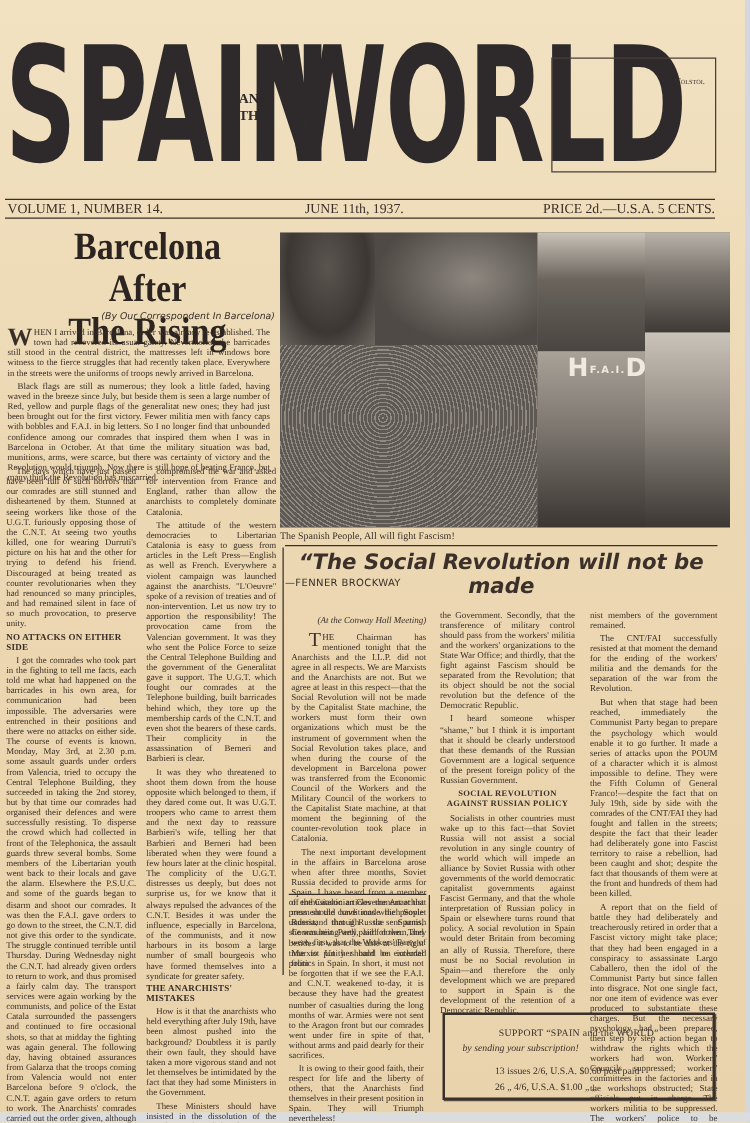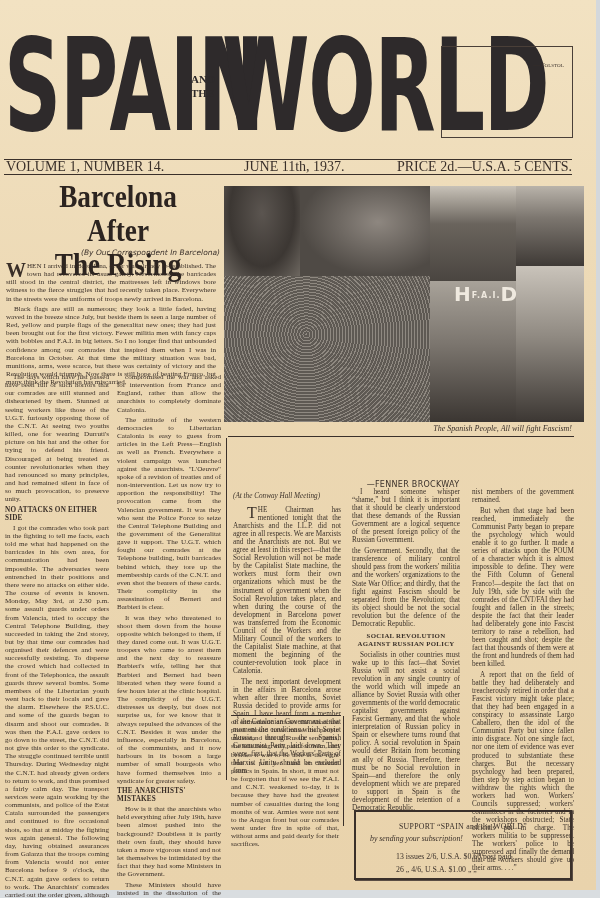--- a/index.html
+++ b/index.html
@@ -12,21 +12,21 @@
   .mast{position:absolute;left:4px;top:22px;height:128px;}
   .mast-big{position:absolute;top:0;font-family:"DejaVu Sans",sans-serif;font-weight:bold;font-size:128px;line-height:128px;color:#2e2a2b;transform:scaleX(0.62);transform-origin:left top;letter-spacing:-2px;}
   .mast-spain{left:0;}
   .mast-world{left:218px;}
   .mast-and{position:absolute;left:187px;top:50px;font-family:Liberation Serif, serif;font-weight:bold;font-size:11px;line-height:14px;color:#2e2a2b;}
   .quote-box{position:absolute;left:441px;top:46px;width:132px;height:92px;border:1.5px solid #4a3f38;box-sizing:border-box;padding:12px 8px 4px 10px;font-size:8.2px;line-height:13px;color:#3a302a;}
   .quote-text{text-align:justify;text-indent:16px;}
   .quote-author{text-align:right;font-variant:small-caps;font-size:7px;margin-top:0;}
 
   
-  .dateline{position:absolute;left:4px;top:159px;width:568px;height:14px;border-top:1.5px solid #3a302a;border-bottom:1.5px solid #3a302a;font-size:14px;line-height:14px;color:#3a302a;}
+  .dateline{position:absolute;left:4px;top:159px;width:568px;height:14px;border-top:1.5px solid #3a302a;border-bottom:1.5px solid #3a302a;font-size:11px;line-height:14px;color:#3a302a;}
   .dl-vol{position:absolute;left:2px;top:0;}
   .dl-date{position:absolute;left:240px;top:0;}
   .dl-price{position:absolute;right:0;top:0;}
 
   
   .lead-title{position:absolute;left:18px;top:180px;width:200px;text-align:center;font-family:"Liberation Serif",serif;font-weight:bold;font-size:31px;line-height:34px;color:#2c2420;transform:scaleX(0.88);transform-origin:center top;}
   .lead-byline{position:absolute;left:10px;top:248px;width:210px;text-align:right;font-family:"DejaVu Sans",sans-serif;font-style:italic;font-size:7.5px;color:#3a302a;}
 
   .text{font-size:7.1px;line-height:8.15px;text-align:justify;color:#3a2f28;}
   .text p{margin:0 0 2px 0;text-indent:8px;}
@@ -43,33 +43,33 @@
   .ph{position:absolute;}
   .ph1{left:0;top:0;width:76px;height:90px;background:radial-gradient(ellipse at 50% 30%,#5b5550,#3c3733 60%,#6d6760);}
   .ph2{left:76px;top:0;width:130px;height:90px;background:radial-gradient(ellipse at 60% 40%,#8e8780,#4f4a45 70%);}
   .ph3{left:206px;top:0;width:86px;height:95px;background:linear-gradient(180deg,#c8c2b8 0%,#6a645d 40%,#4a4540 100%);}
   .ph4{left:292px;top:0;width:68px;height:80px;background:linear-gradient(180deg,#b9b3aa 0%,#7c766f 40%,#3f3a36 100%);}
   .ph5{left:0;top:90px;width:206px;height:146px;background:repeating-radial-gradient(circle at 40% 40%,#8f8981 0 1px,#5e5953 1px 3px);}
   .ph6{left:206px;top:95px;width:86px;height:141px;background:linear-gradient(180deg,#a8a299 0%,#7b756e 45%,#3b3632 100%);}
   .ph7{left:292px;top:80px;width:68px;height:156px;background:linear-gradient(180deg,#c9c3ba 0%,#908a82 45%,#3c3733 100%);}
   .fal-sign{position:absolute;left:230px;top:96px;font-family:"DejaVu Sans",sans-serif;font-weight:bold;font-size:20px;color:#efe9df;letter-spacing:1px;}
   .fal-sign small{font-size:8px;vertical-align:middle;}
-  .photo-caption{position:absolute;left:224px;top:424px;width:348px;text-align:right;font-style:italic;font-size:8px;color:#3a302a;}
+  .photo-caption{position:absolute;left:224px;top:424px;width:348px;text-align:left;font-size:8px;color:#3a302a;}
   .rule-under-cap{position:absolute;left:228px;top:436px;width:346px;border-top:1.5px solid #3a302a;}
 
   
   .story2-box{position:absolute;left:226px;top:438px;width:348px;height:342px;border-left:1.5px solid #3a302a;}
   .story2-title{position:absolute;left:228px;top:441px;width:346px;text-align:center;font-family:"DejaVu Sans",sans-serif;font-style:italic;font-weight:bold;font-size:17px;line-height:18.5px;color:#3b302a;}
-  .story2-author{position:absolute;left:228px;top:480px;width:346px;text-align:center;font-family:"DejaVu Sans",sans-serif;font-size:8px;letter-spacing:0.3px;color:#3a302a;padding-left:12px;}
+  .story2-author{position:absolute;left:228px;top:462px;width:346px;font-family:"DejaVu Sans",sans-serif;font-size:8px;letter-spacing:0.3px;color:#3a302a;}
   .s2text{font-family:"Liberation Serif",serif;font-size:7.2px;line-height:8.05px;text-align:justify;color:#3c322a;}
   .s2text p{margin:0 0 3px 0;text-indent:8px;}
   .s2c1{position:absolute;left:233px;top:492px;width:108px;}
   .s2c2{position:absolute;left:352px;top:488px;width:108px;}
   .s2c3{position:absolute;left:472px;top:488px;width:102px;}
-  .meeting{font-style:italic;text-align:left;text-indent:0 !important;margin-bottom:6px !important;}
+  .meeting{font-style:italic;text-align:right;text-indent:0 !important;margin-bottom:6px !important;}
   .dc2{float:left;font-size:16px;line-height:13px;margin-right:1px;margin-left:14px;}
   .s2sub{font-weight:bold;text-align:center;text-indent:0 !important;font-size:6.8px;letter-spacing:0.3px;margin:4px 0 3px 0 !important;}
 
   .s2tail{position:absolute;left:231px;top:718px;width:108px;}
   .tail-rule{position:absolute;left:231px;top:715px;width:110px;border-top:1.5px solid #3a302a;}
   .tail-vrule{position:absolute;left:343px;top:716px;height:110px;border-left:1.5px solid #3a302a;}
 
   
   .sub-box{position:absolute;left:354px;top:810px;width:218px;height:70px;border:2px solid #3a302a;box-sizing:border-box;box-shadow:1px 1px 0 #5a4d44;font-size:7.8px;color:#3a302a;}
   .sub-l1{position:absolute;left:0;width:100%;top:10px;text-align:center;letter-spacing:0.3px;}
@@ -136,46 +136,49 @@
   <div class="ph ph5"></div>
   <div class="ph ph6"></div>
   <div class="ph ph7"></div>
   <div class="fal-sign"><span>H</span><small>F.A.I.</small><span>D</span></div>
 </div>
 <div class="photo-caption">The Spanish People, All will fight Fascism!</div>
 <div class="rule-under-cap"></div>
 
 <div class="story2-box"></div>
 <div class="story2-title">
+  <div>“The Social Revolution will not be made</div>
 </div>
 <div class="story2-author">—FENNER BROCKWAY</div>
 
 <div class="s2c1 s2text">
   <p class="meeting">(At the Conway Hall Meeting)</p>
   <p style="text-indent:0"><span class="dc2">T</span><span>HE Chairman has mentioned tonight that the Anarchists and the I.L.P. did not agree in all respects. We are Marxists and the Anarchists are not. But we agree at least in this respect—that the Social Revolution will not be made by the Capitalist State machine, the workers must form their own organizations which must be the instrument of government when the Social Revolution takes place, and when during the course of the development in Barcelona power was transferred from the Economic Council of the Workers and the Military Council of the workers to the Capitalist State machine, at that moment the beginning of the counter-revolution took place in Catalonia.</span></p>
   <p>The next important development in the affairs in Barcelona arose when after three months, Soviet Russia decided to provide arms for Spain. I have heard from a member of the Catalonian Government at that moment the conditions which Soviet Russia, through the Spanish Communist Party, laid down. They were, first, that the Workers' Party of Marxist Unity should be excluded from</p>
 </div>
 
 <div class="s2c2 s2text">
+  <p style="text-indent:0">the Government. Secondly, that the transference of military control should pass from the workers' militia and the workers' organizations to the State War Office; and thirdly, that the fight against Fascism should be separated from the Revolution; that its object should be not the social revolution but the defence of the Democratic Republic.</p>
   <p>I heard someone whisper “shame,” but I think it is important that it should be clearly understood that these demands of the Russian Government are a logical sequence of the present foreign policy of the Russian Government.</p>
-  <p style="text-indent:0">the Government. Secondly, that the transference of military control should pass from the workers' militia and the workers' organizations to the State War Office; and thirdly, that the fight against Fascism should be separated from the Revolution; that its object should be not the social revolution but the defence of the Democratic Republic.</p>
   <p class="s2sub"><span>SOCIAL REVOLUTION</span><br><span>AGAINST RUSSIAN POLICY</span></p>
   <p>Socialists in other countries must wake up to this fact—that Soviet Russia will not assist a social revolution in any single country of the world which will impede an alliance by Soviet Russia with other governments of the world democratic capitalist governments against Fascist Germany, and that the whole interpretation of Russian policy in Spain or elsewhere turns round that policy. A social revolution in Spain would deter Britain from becoming an ally of Russia. Therefore, there must be no Social revolution in Spain—and therefore the only development which we are prepared to support in Spain is the development of the retention of a Democratic Republic.</p>
 </div>
 
 <div class="s2c3 s2text">
   <p style="text-indent:0">nist members of the government remained.</p>
+  <p>The CNT/FAI successfully resisted at that moment the demand for the ending of the workers' militia and the demands for the separation of the war from the Revolution.</p>
   <p>But when that stage had been reached, immediately the Communist Party began to prepare the psychology which would enable it to go further. It made a series of attacks upon the POUM of a character which it is almost impossible to define. They were the Fifth Column of General Franco!—despite the fact that on July 19th, side by side with the comrades of the CNT/FAI they had fought and fallen in the streets; despite the fact that their leader had deliberately gone into Fascist territory to raise a rebellion, had been caught and shot; despite the fact that thousands of them were at the front and hundreds of them had been killed.</p>
   <p>A report that on the field of battle they had deliberately and treacherously retired in order that a Fascist victory might take place; that they had been engaged in a conspiracy to assassinate Largo Caballero, then the idol of the Communist Party but since fallen into disgrace. Not one single fact, nor one item of evidence was ever produced to substantiate these charges. But the necessary psychology had been prepared, then step by step action began to withdraw the rights which the workers had won. Workers' Councils suppressed; workers' committees in the factories and in the workshops obstructed; State officials put in charge. The workers militia to be suppressed. The workers' police to be suppressed and finally the demand that the workers should give up their arms. . . .”</p>
 </div>
 
 <div class="tail-rule"></div>
 <div class="tail-vrule"></div>
 <div class="s2tail text">
   <p style="text-indent:0">of enthusiastic articles the Anarchist press should have made the people understand that if Russia sent arms, she was being well paid for them, and besides it was to be able at the right time to put her hand on internal politics in Spain. In short, it must not be forgotten that if we see the F.A.I. and C.N.T. weakened to-day, it is because they have had the greatest number of casualties during the long months of war. Armies were not sent to the Aragon front but our comrades went under fire in spite of that, without arms and paid dearly for their sacrifices.</p>
+  <p>It is owing to their good faith, their respect for life and the liberty of others, that the Anarchists find themselves in their present position in Spain. They will Triumph nevertheless!</p>
 </div>
 
 <div class="sub-box">
   <div class="sub-l1">SUPPORT “SPAIN and the WORLD”</div>
   <div class="sub-l2">by sending your subscription!</div>
   <div class="sub-l3">13 issues 2/6, U.S.A. $0.60 post paid</div>
   <div class="sub-l4">26   „   4/6, U.S.A. $1.00   „   „</div>
 </div>
 
 </body></html>

